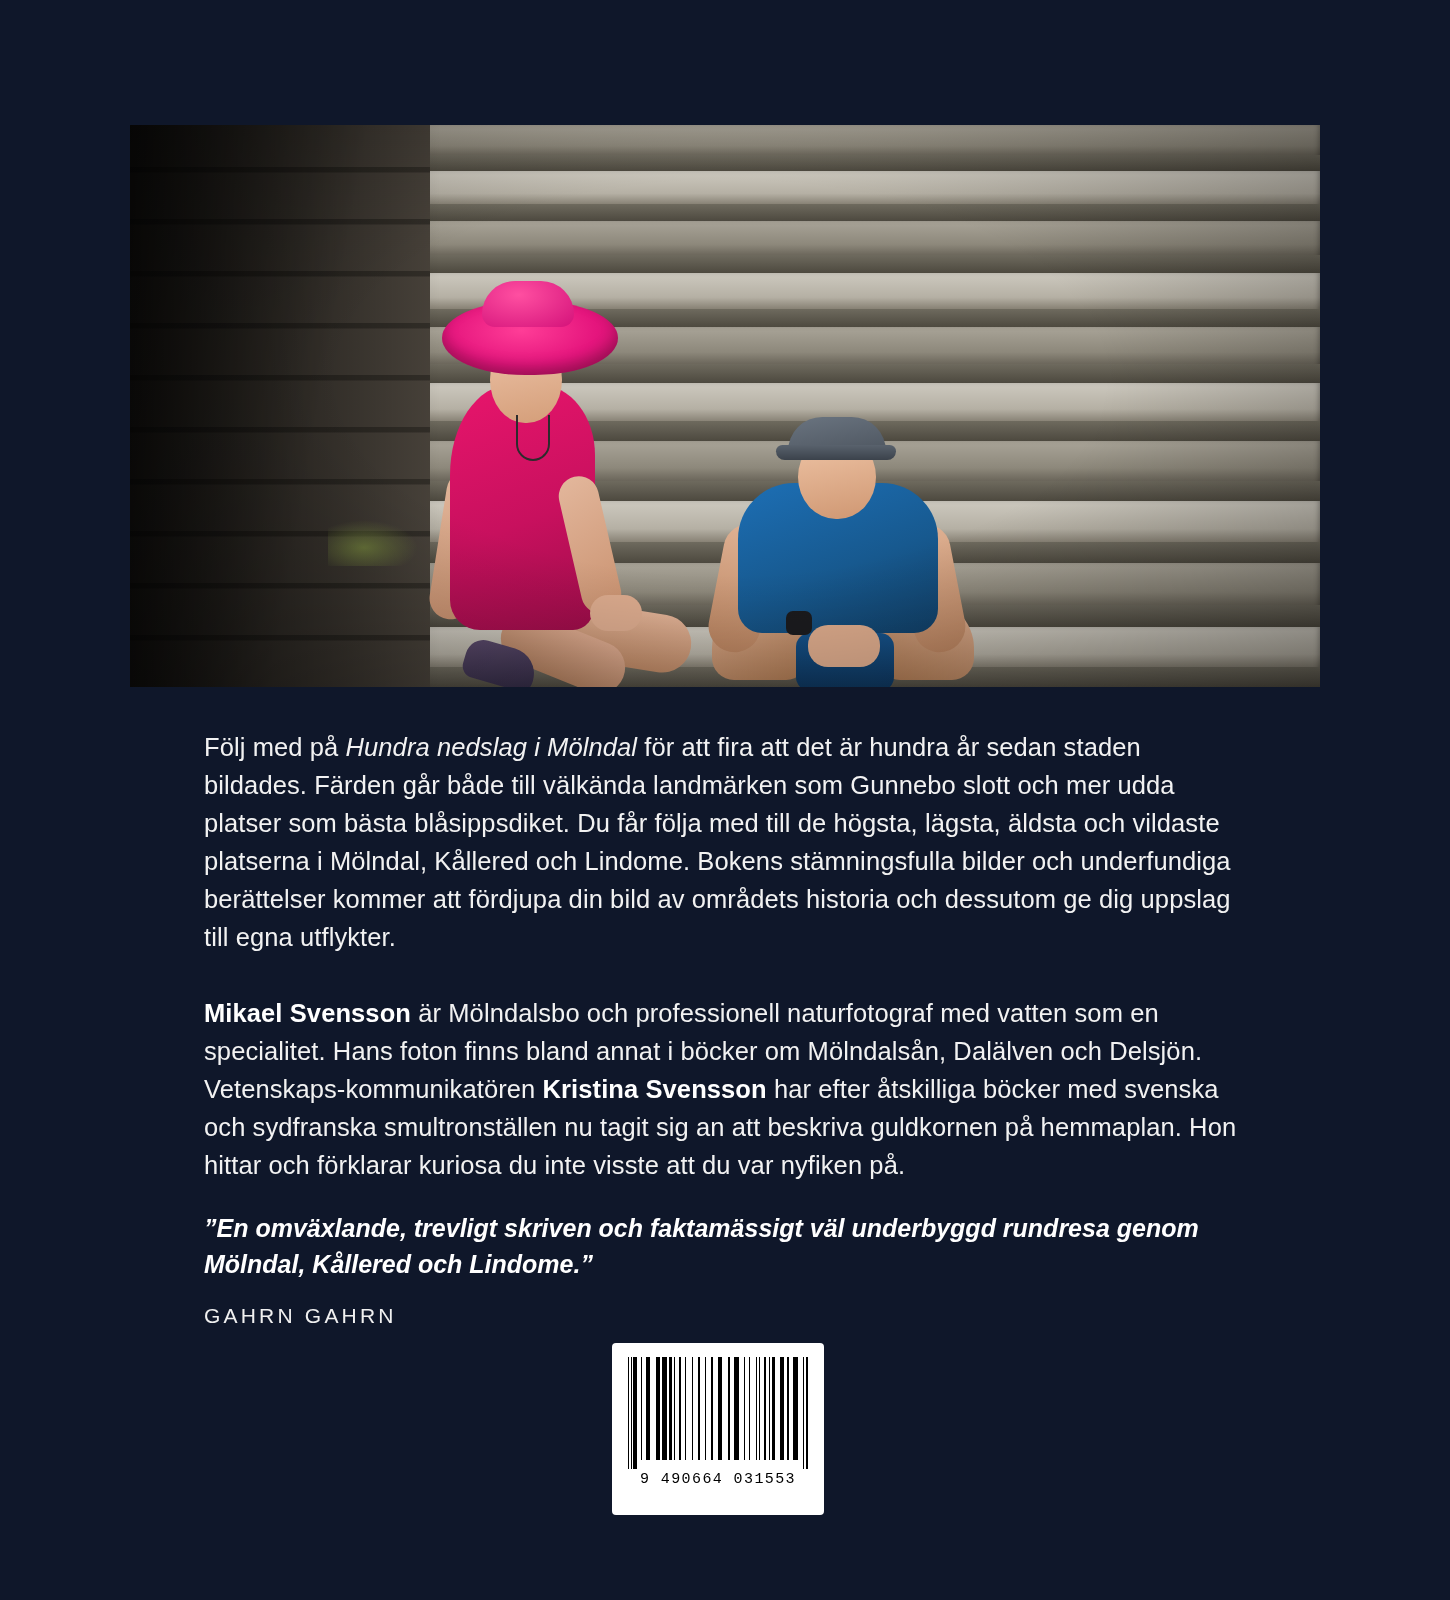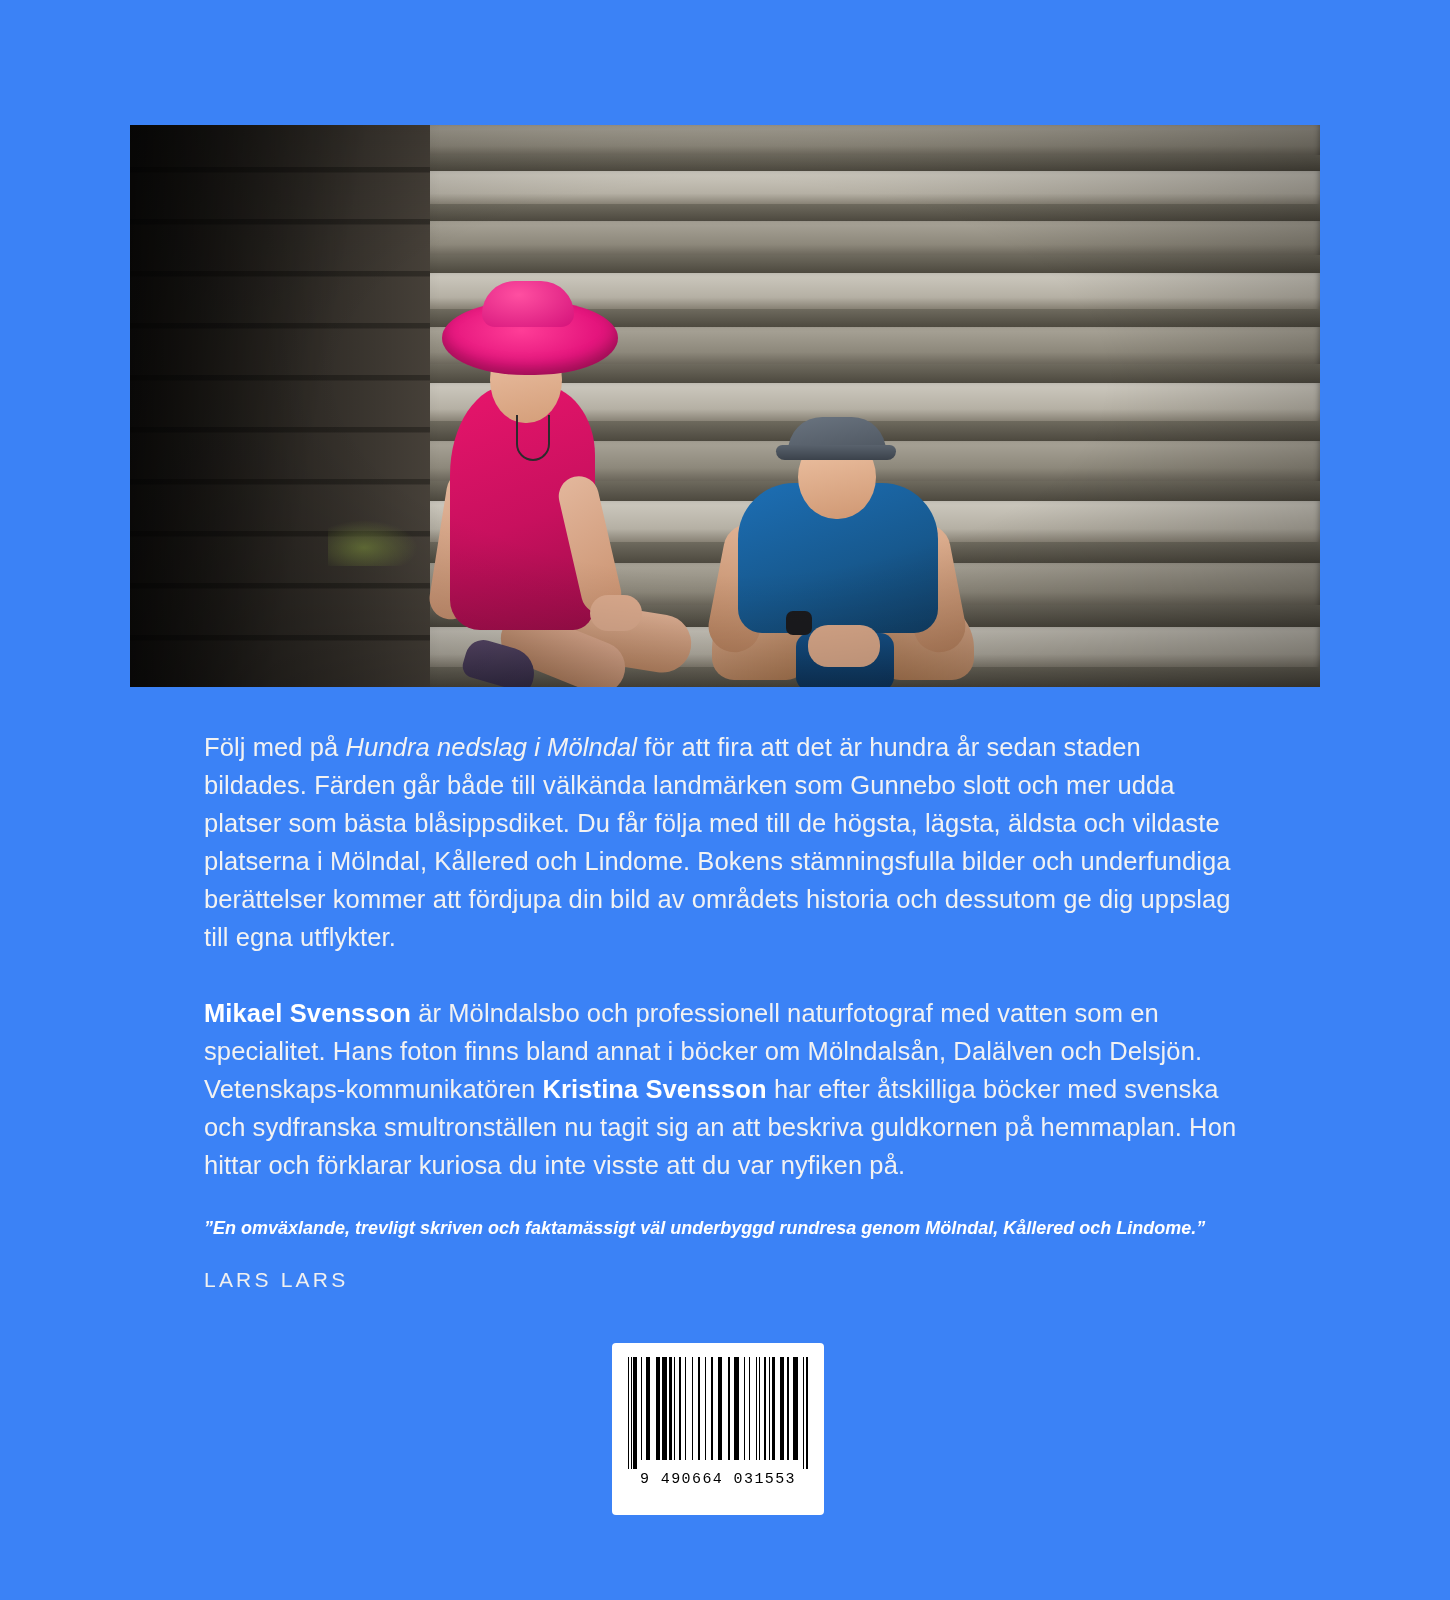--- a/index.html
+++ b/index.html
@@ -11,21 +11,21 @@
     width: 1450px;
     height: 1600px;
     position: relative;
     font-family: "Liberation Sans", sans-serif;
     overflow: hidden;
   }
 
   .page {
     position: absolute;
     inset: 0;
-    background: #3b82f6;
+    background: #0f172a;
   }
 
   
   .photo-wrap {
     position: absolute;
     left: 130px;
     top: 125px;
     width: 1190px;
     height: 562px;
     overflow: hidden;
@@ -294,21 +294,21 @@
     letter-spacing: 0.1px;
     color: #f2f2f2;
   }
   p.body em { font-style: italic; }
   p.body strong { font-weight: bold; color: #ffffff; }
 
   .gap { height: 12px; }
 
   .quote {
     margin: 22px 0 0 0;
-    font-size: 18px;
+    font-size: 25px;
     line-height: 36px;
     font-style: italic;
     font-weight: bold;
     color: #ffffff;
   }
   .quote-author {
     margin: 22px 0 0 0;
     font-size: 21px;
     letter-spacing: 3.2px;
     color: #f0f0f0;
@@ -430,21 +430,21 @@
 
   <div class="text-col">
 
     <p class="body"><span>Följ med på </span><em>Hundra nedslag i Mölndal</em><span> för att fira att det är hundra år sedan staden bildades. Färden går både till välkända landmärken som Gunnebo slott och mer udda platser som bästa blåsippsdiket. Du får följa med till de högsta, lägsta, äldsta och vildaste platserna i Mölndal, Kållered och Lindome. Bokens stämningsfulla bilder och underfundiga berättelser kommer att fördjupa din bild av områdets historia och dessutom ge dig uppslag till egna utflykter.</span></p>
 
     <div class="gap"></div>
 
     <p class="body"><strong>Mikael Svensson</strong><span> är Mölndalsbo och professionell naturfotograf med vatten som en specialitet. Hans foton finns bland annat i böcker om Mölndalsån, Dalälven och Delsjön. Vetenskaps-kommunikatören </span><strong>Kristina Svensson</strong><span> har efter åtskilliga böcker med svenska och sydfranska smultronställen nu tagit sig an att beskriva guldkornen på hemmaplan. Hon hittar och förklarar kuriosa du inte visste att du var nyfiken på.</span></p>
 
     <p class="quote">”En omväxlande, trevligt skriven och faktamässigt väl underbyggd rundresa genom Mölndal, Kållered och Lindome.”</p>
-    <p class="quote-author">LARS LARS</p>
+    <p class="quote-author">GAHRN GAHRN</p>
   </div>
 
   <div class="barcode">
     <div class="bars" id="bars">
         <i style="left: 2px; width: 1.2px;"></i>
         <i style="left: 5.27273px; width: 1.2px;"></i>
         <i style="left: 6.90909px; width: 4.30909px;"></i>
         <i class="short" style="left: 15.0909px; width: 1.2px;"></i>
         <i class="short" style="left: 20px; width: 4.30909px;"></i>
         <i class="short" style="left: 29.8182px; width: 4.30909px;"></i>

